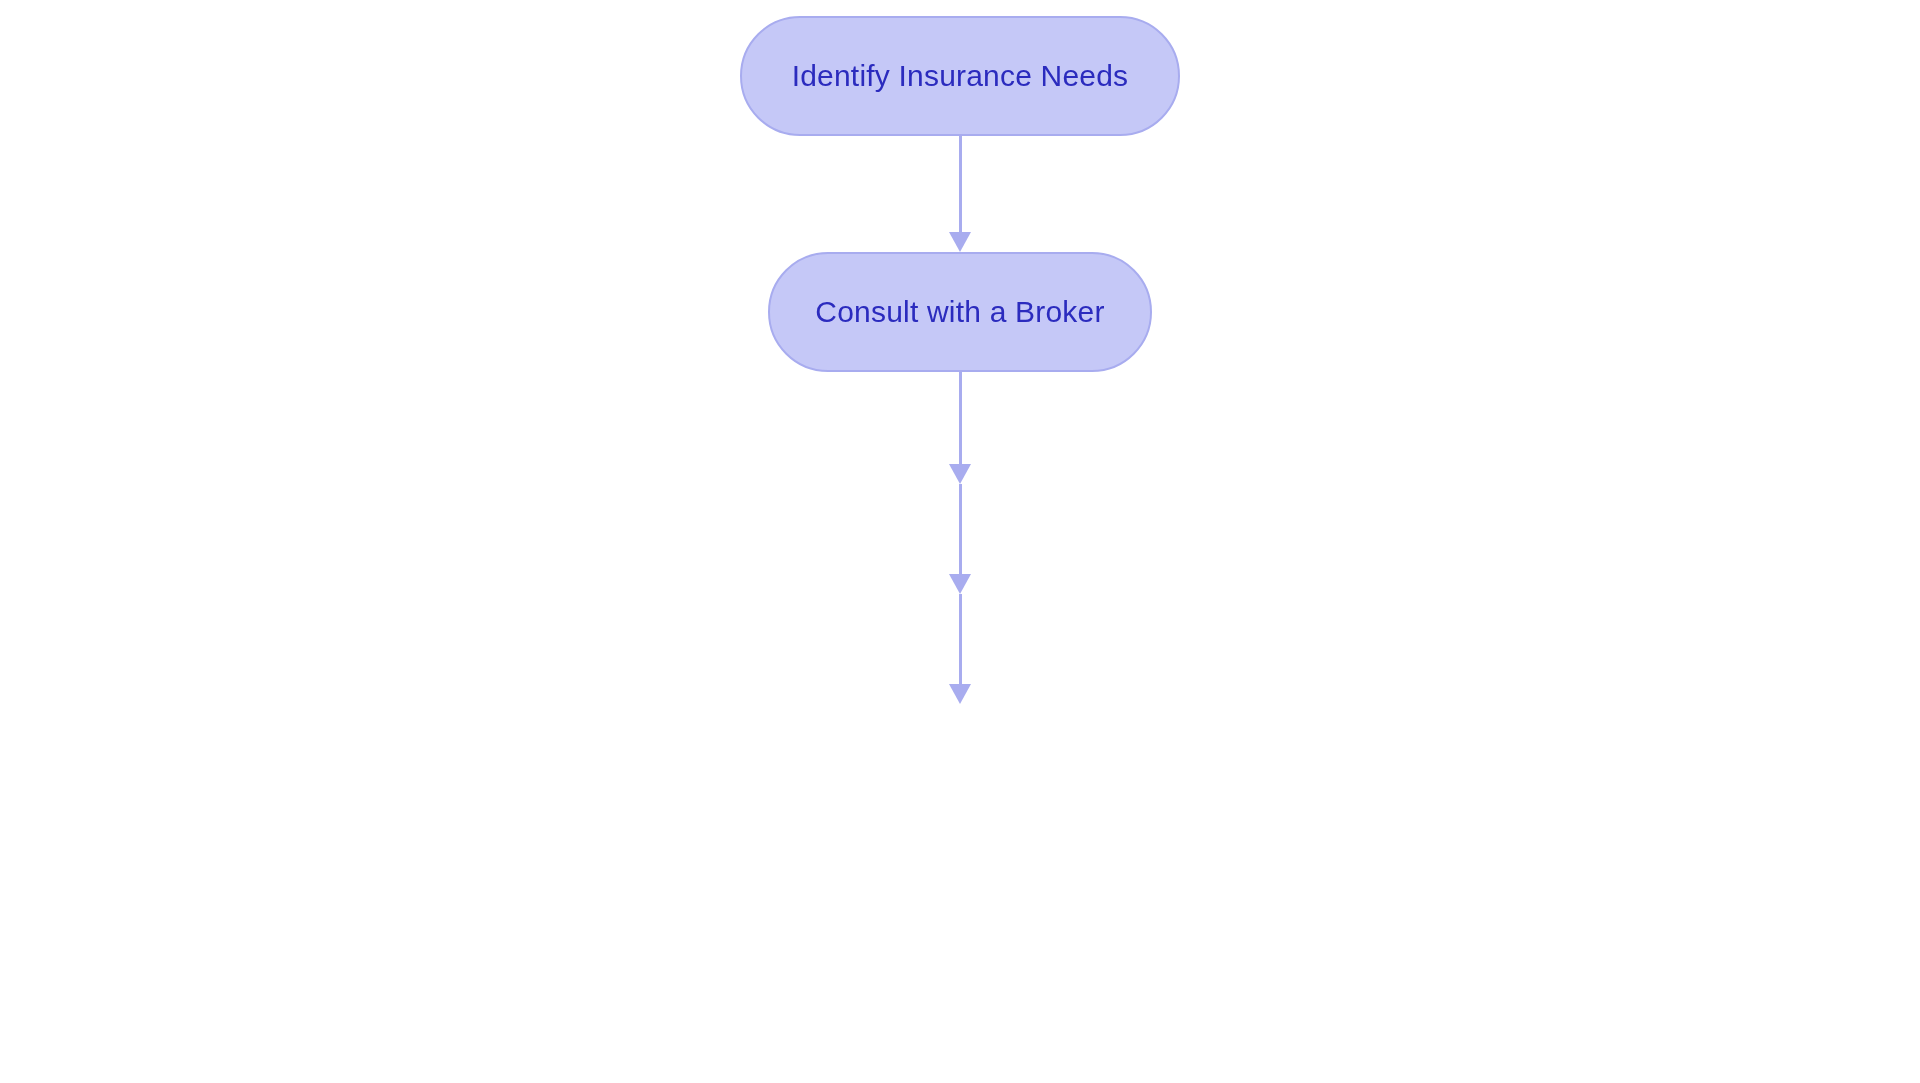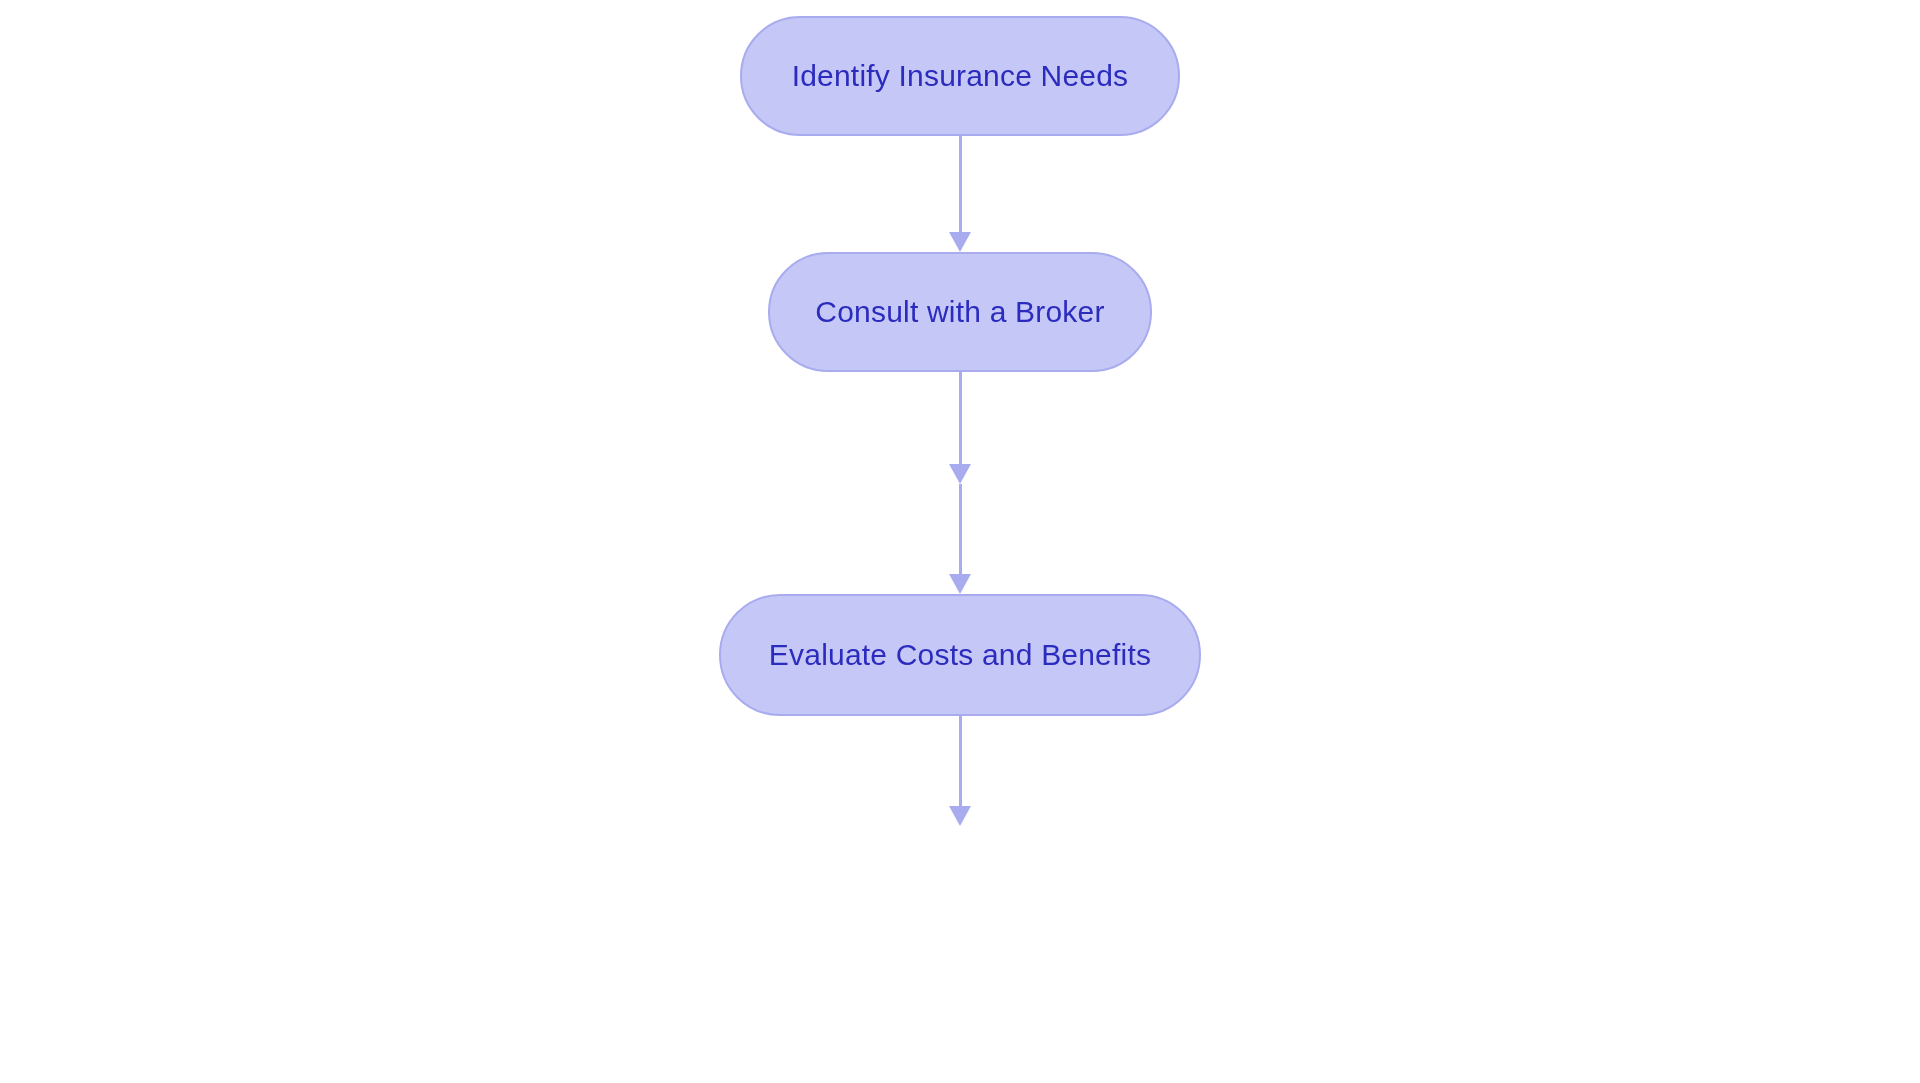--- a/index.html
+++ b/index.html
@@ -120,23 +120,20 @@
       <div class="line"></div>
       <div class="arrowhead"></div>
     </div>
 
 
     <div class="connector connector-3">
       <div class="line"></div>
       <div class="arrowhead"></div>
     </div>
 
-    <div class="node node-4">
-      <span class="node-label">Evaluate Costs and Benefits</span>
-    </div>
 
     <div class="connector connector-4">
       <div class="line"></div>
       <div class="arrowhead"></div>
     </div>
 
 
   </div>
 </div>
 

